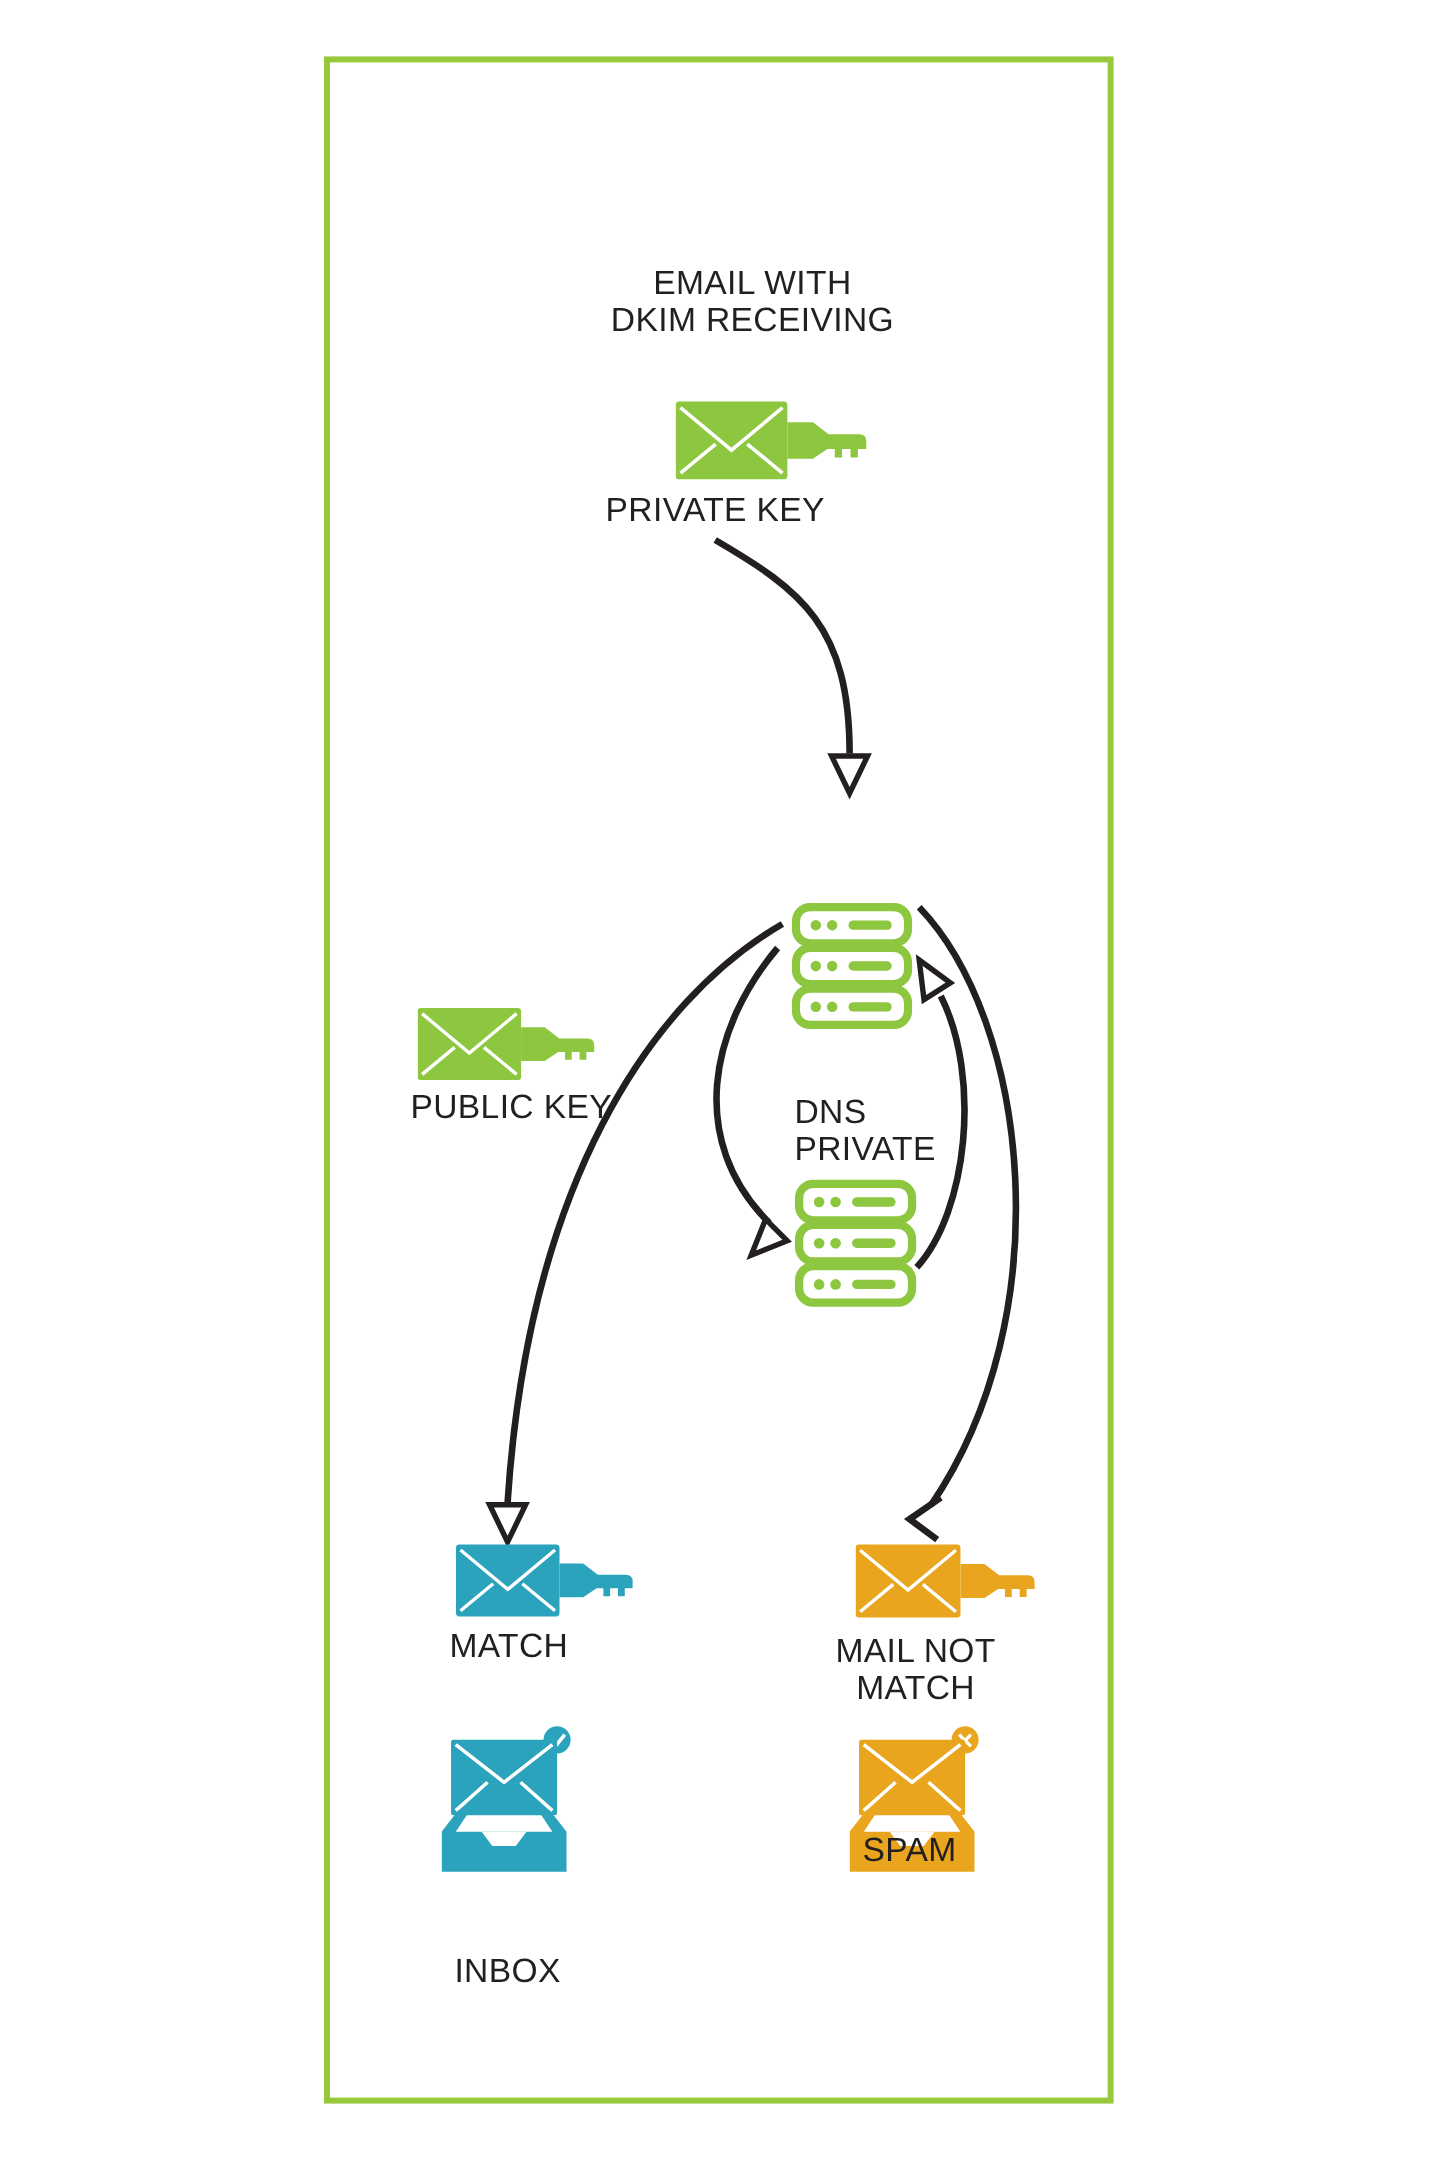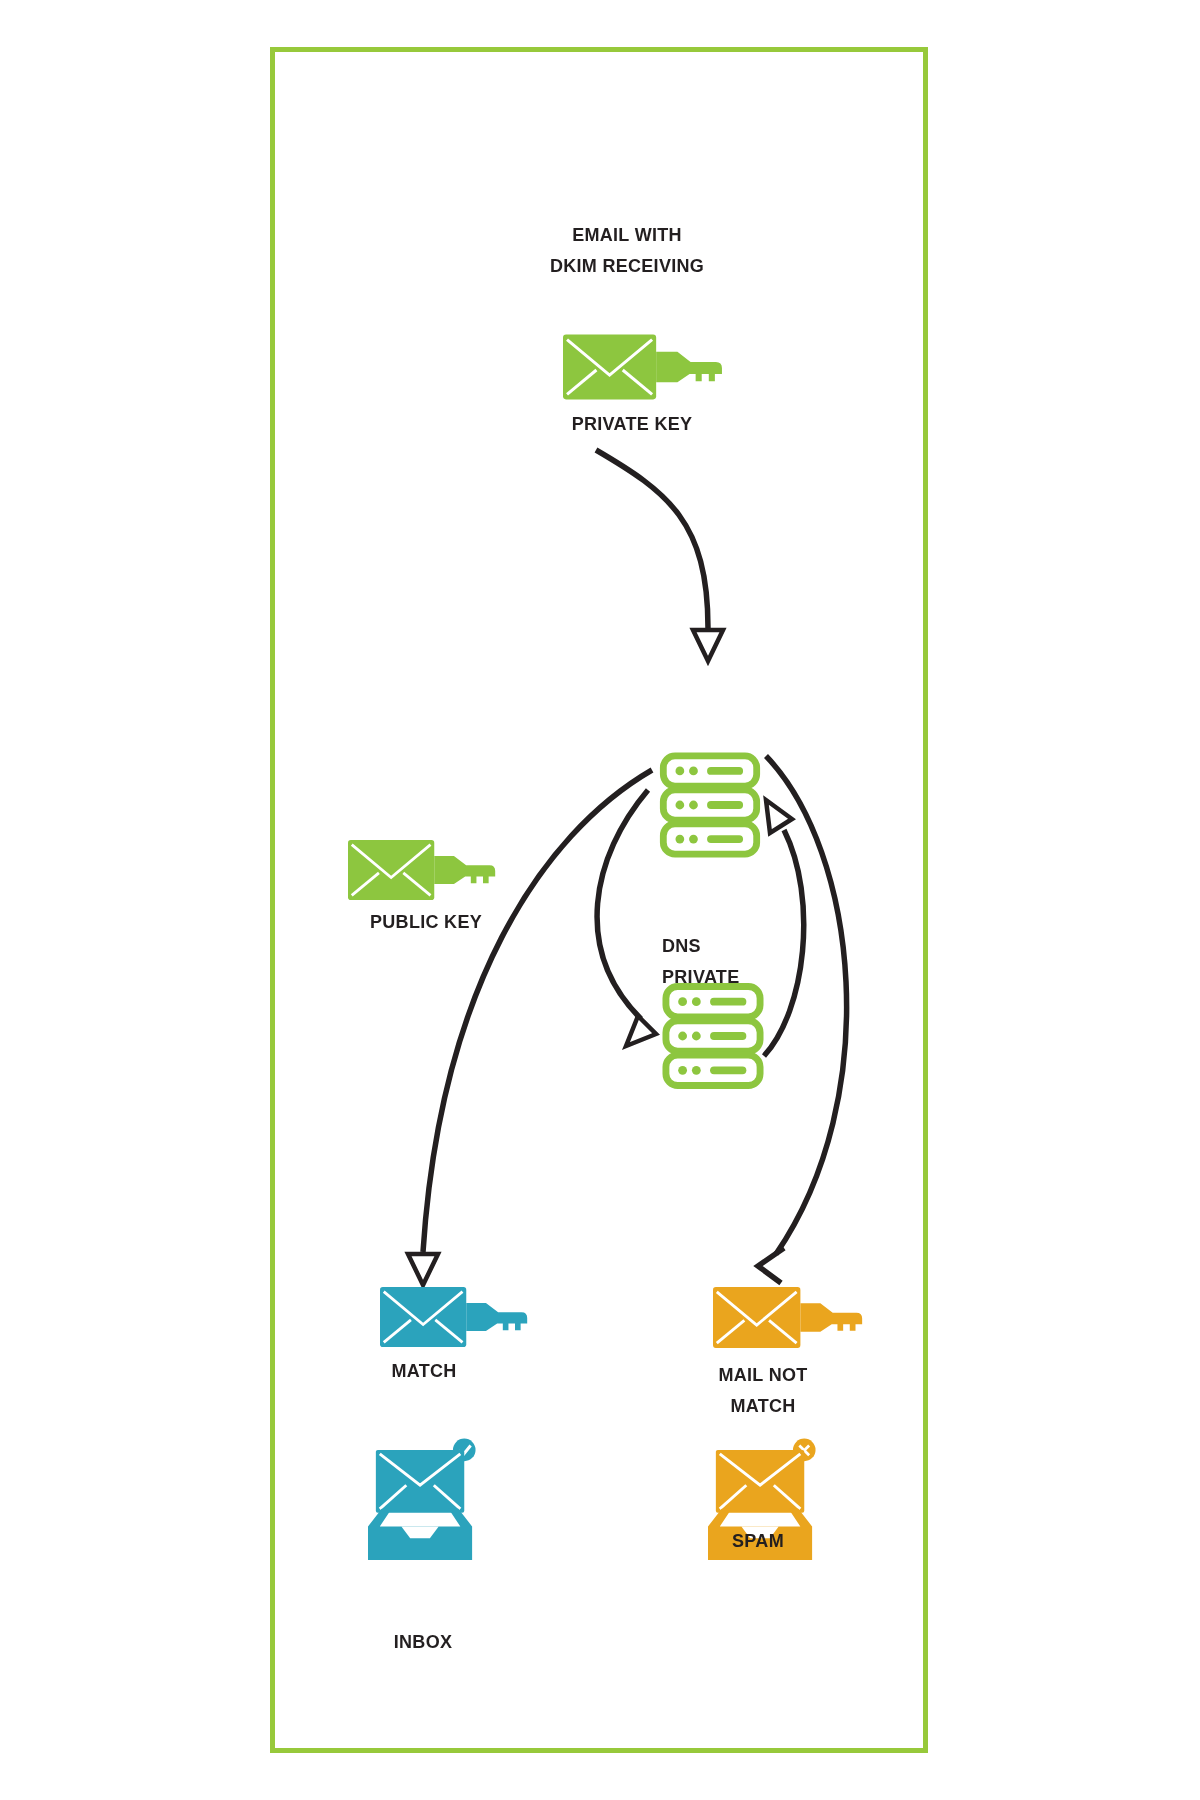--- a/index.html
+++ b/index.html
@@ -1,20 +1,20 @@
 <!DOCTYPE html>
 <html style="--green: #8DC63F; --frame: #97C93B; --teal: #2BA3BC; --orange: #EAA51E; --ink: #231F20; --arrow: #231F20;"><head>
 <meta charset="utf-8">
 <style>
   html,body{margin:0;padding:0;background:#ffffff;}
   #canvas{position:relative;width:1200px;height:1800px;background:#ffffff;overflow:hidden;
           font-family:"Liberation Sans",sans-serif;}
   #frame{position:absolute;left:270px;top:47px;width:658px;height:1706px;
          border:5px solid var(--frame);box-sizing:border-box;}
-  .label{position:absolute;font-weight:bold;font-size:18px;line-height:31px;
+  .label{position:absolute;font-weight:normal;font-size:28px;line-height:31px;
          color:var(--ink);letter-spacing:.3px;text-align:center;white-space:nowrap;
          transform:translateX(-50%);}
   .label.left-align{transform:none;text-align:left;}
   .icon{position:absolute;}
   .icon svg{display:block;width:100%;height:100%;}
   #arrows{position:absolute;left:0;top:0;pointer-events:none;}
 </style>
 </head>
 <body>
 
@@ -47,21 +47,21 @@
   <div class="icon" style="left:563px;top:334px;width:162px;height:66px;">
       <svg viewBox="0 0 160 64" preserveAspectRatio="xMinYMid meet">
     <rect x="0" y="0" width="92" height="64" rx="3" fill="#8DC63F"></rect>
     <path d="M4,5 46,40 88,5" stroke="#fff" stroke-width="3" fill="none"></path>
     <path d="M4,59 33,35" stroke="#fff" stroke-width="3" fill="none"></path>
     <path d="M88,59 59,35" stroke="#fff" stroke-width="3" fill="none"></path>
     <path d="M92,17 L113,17 L126,27 L151,27 Q157,27 157,33 L157,39 L150,39 L150,46
              L144,46 L144,39 L137,39 L137,46 L131,46 L131,39 L125,39 L113,47 L92,47 Z" fill="#8DC63F"></path>
   </svg>
     </div>
-  <div class="label" style="left:632px;top:409px;">PRIVATE KEY</div>
+  <div class="label" style="left:596px;top:409px;">PRIVATE KEY</div>
 
   <div class="icon" style="left:658px;top:752px;width:104px;height:106px;">
       <svg viewBox="0 0 104 109">
         <rect x="4" y="4" width="96" height="31" rx="12" fill="#fff" stroke="#8DC63F" stroke-width="7"></rect>
       <circle cx="21" cy="19.5" r="4.5" fill="#8DC63F"></circle>
       <circle cx="35" cy="19.5" r="4.5" fill="#8DC63F"></circle>
       <rect x="49" y="15.5" width="37" height="8" rx="4" fill="#8DC63F"></rect>
         <rect x="4" y="39" width="96" height="31" rx="12" fill="#fff" stroke="#8DC63F" stroke-width="7"></rect>
       <circle cx="21" cy="54.5" r="4.5" fill="#8DC63F"></circle>
       <circle cx="35" cy="54.5" r="4.5" fill="#8DC63F"></circle>
@@ -78,21 +78,21 @@
     <rect x="0" y="0" width="92" height="64" rx="3" fill="#8DC63F"></rect>
     <path d="M4,5 46,40 88,5" stroke="#fff" stroke-width="3" fill="none"></path>
     <path d="M4,59 33,35" stroke="#fff" stroke-width="3" fill="none"></path>
     <path d="M88,59 59,35" stroke="#fff" stroke-width="3" fill="none"></path>
     <path d="M92,17 L113,17 L126,27 L151,27 Q157,27 157,33 L157,39 L150,39 L150,46
              L144,46 L144,39 L137,39 L137,46 L131,46 L131,39 L125,39 L113,47 L92,47 Z" fill="#8DC63F"></path>
   </svg>
     </div>
   <div class="label" style="left:426px;top:907px;">PUBLIC KEY</div>
 
-  <div class="label left-align" style="left:662px;top:931px;">
+  <div class="label left-align" style="left:662px;top:911px;">
     <span>DNS</span><br>
     <span>PRIVATE</span>
   </div>
   <div class="icon" style="left:662px;top:982px;width:102px;height:108px;">
       <svg viewBox="0 0 104 109">
         <rect x="4" y="4" width="96" height="31" rx="12" fill="#fff" stroke="#8DC63F" stroke-width="7"></rect>
       <circle cx="21" cy="19.5" r="4.5" fill="#8DC63F"></circle>
       <circle cx="35" cy="19.5" r="4.5" fill="#8DC63F"></circle>
       <rect x="49" y="15.5" width="37" height="8" rx="4" fill="#8DC63F"></rect>
         <rect x="4" y="39" width="96" height="31" rx="12" fill="#fff" stroke="#8DC63F" stroke-width="7"></rect>

